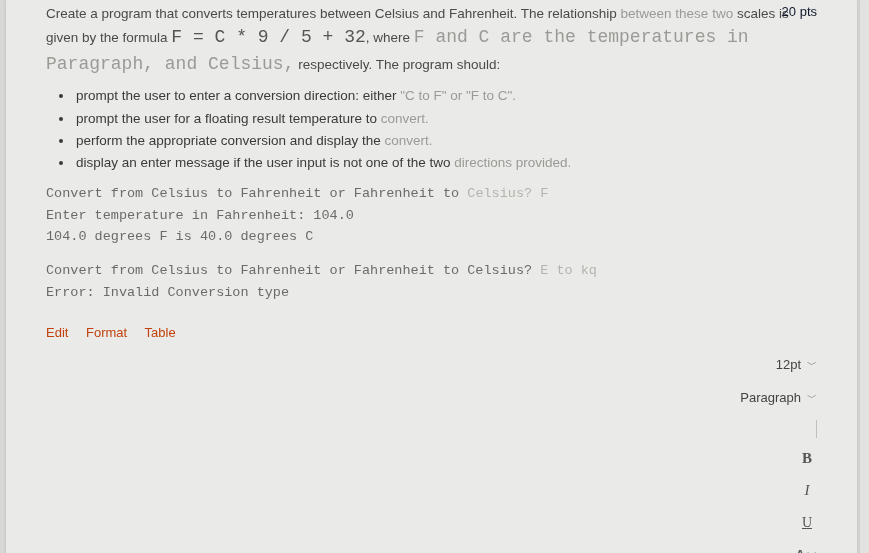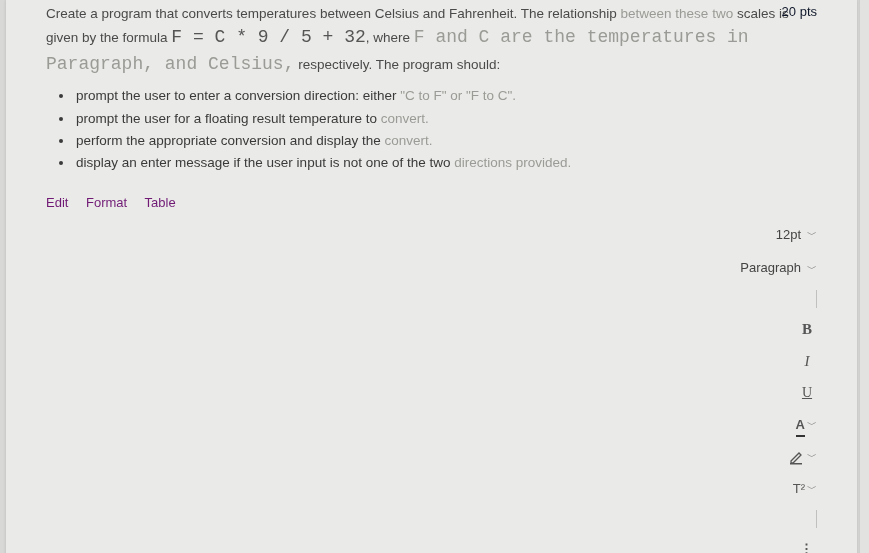--- a/index.html
+++ b/index.html
@@ -53,21 +53,21 @@
       margin-bottom: 12px;
       white-space: pre-wrap;
     }
     .run .faded { color: #b4b4ae; }
     .editor-bar {
       margin-top: 14px;
       padding-top: 6px;
     }
     .tabs {
       font-size: 13px;
-      color: #701a75;
+      color: #c2410c;
       margin-bottom: 10px;
     }
     .tabs span { margin-right: 14px; }
     .toolbar {
       display: flex;
       align-items: flex-end;
       gap: 10px;
       font-size: 13px;
       color: #444;
       flex-direction: column;
@@ -132,21 +132,26 @@
   <ul class="req">
     <li><span>prompt the user to enter a conversion direction: either </span><span class="faded">"C to F" or "F to C".</span></li>
     <li><span>prompt the user for a floating result temperature to </span><span class="faded">convert.</span></li>
     <li><span>perform the appropriate conversion and display the </span><span class="faded">convert.</span></li>
     <li><span>display an enter message if the user input is not one of the two </span><span class="faded">directions provided.</span></li>
   </ul>
 
 
   <div class="runs">
 
+    <div class="run"><span>Convert from Celsius to Fahrenheit or Fahrenheit to </span><span class="faded">Celsius? F</span>
+<span>Enter temperature in Fahrenheit: 104.0</span>
+<span>104.0 degrees F is 40.0 degrees C</span></div>
 
+    <div class="run"><span>Convert from Celsius to Fahrenheit or Fahrenheit to Celsius? </span><span class="faded">E to kq</span>
+<span>Error: Invalid Conversion type</span></div>
   </div>
 
   <div class="editor-bar">
     <div class="tabs">
       <span>Edit</span>
       <span>Format</span>
       <span>Table</span>
     </div>
     <div class="toolbar">
       <div class="tb-select">

